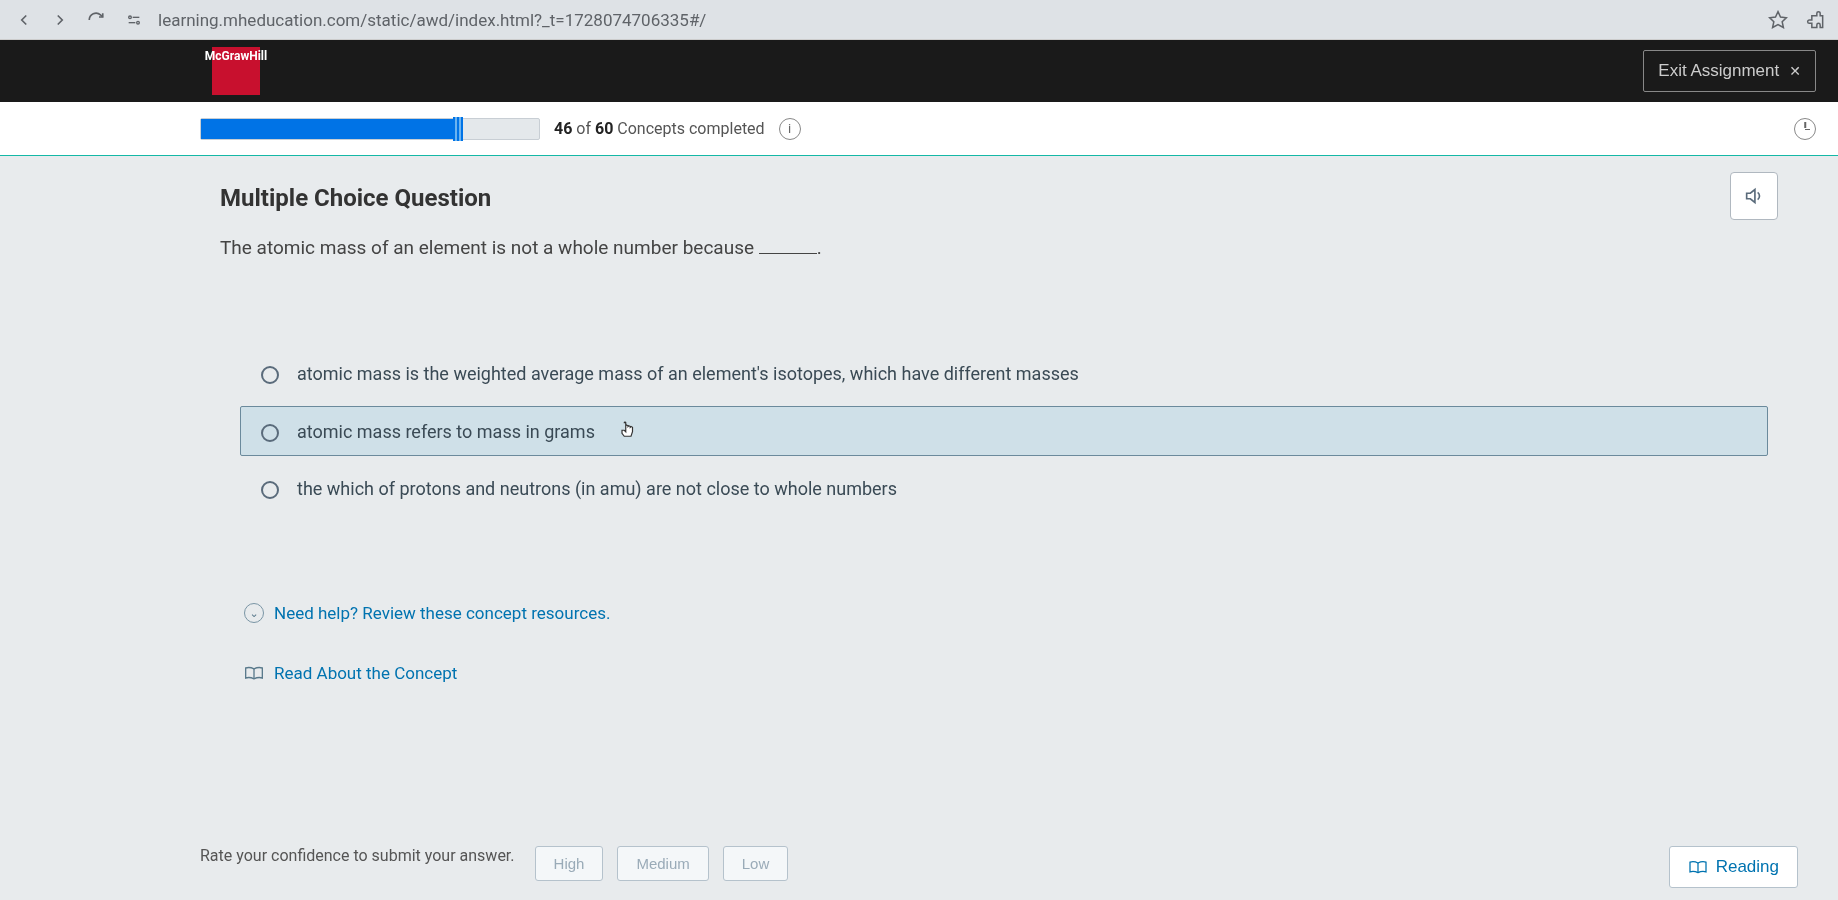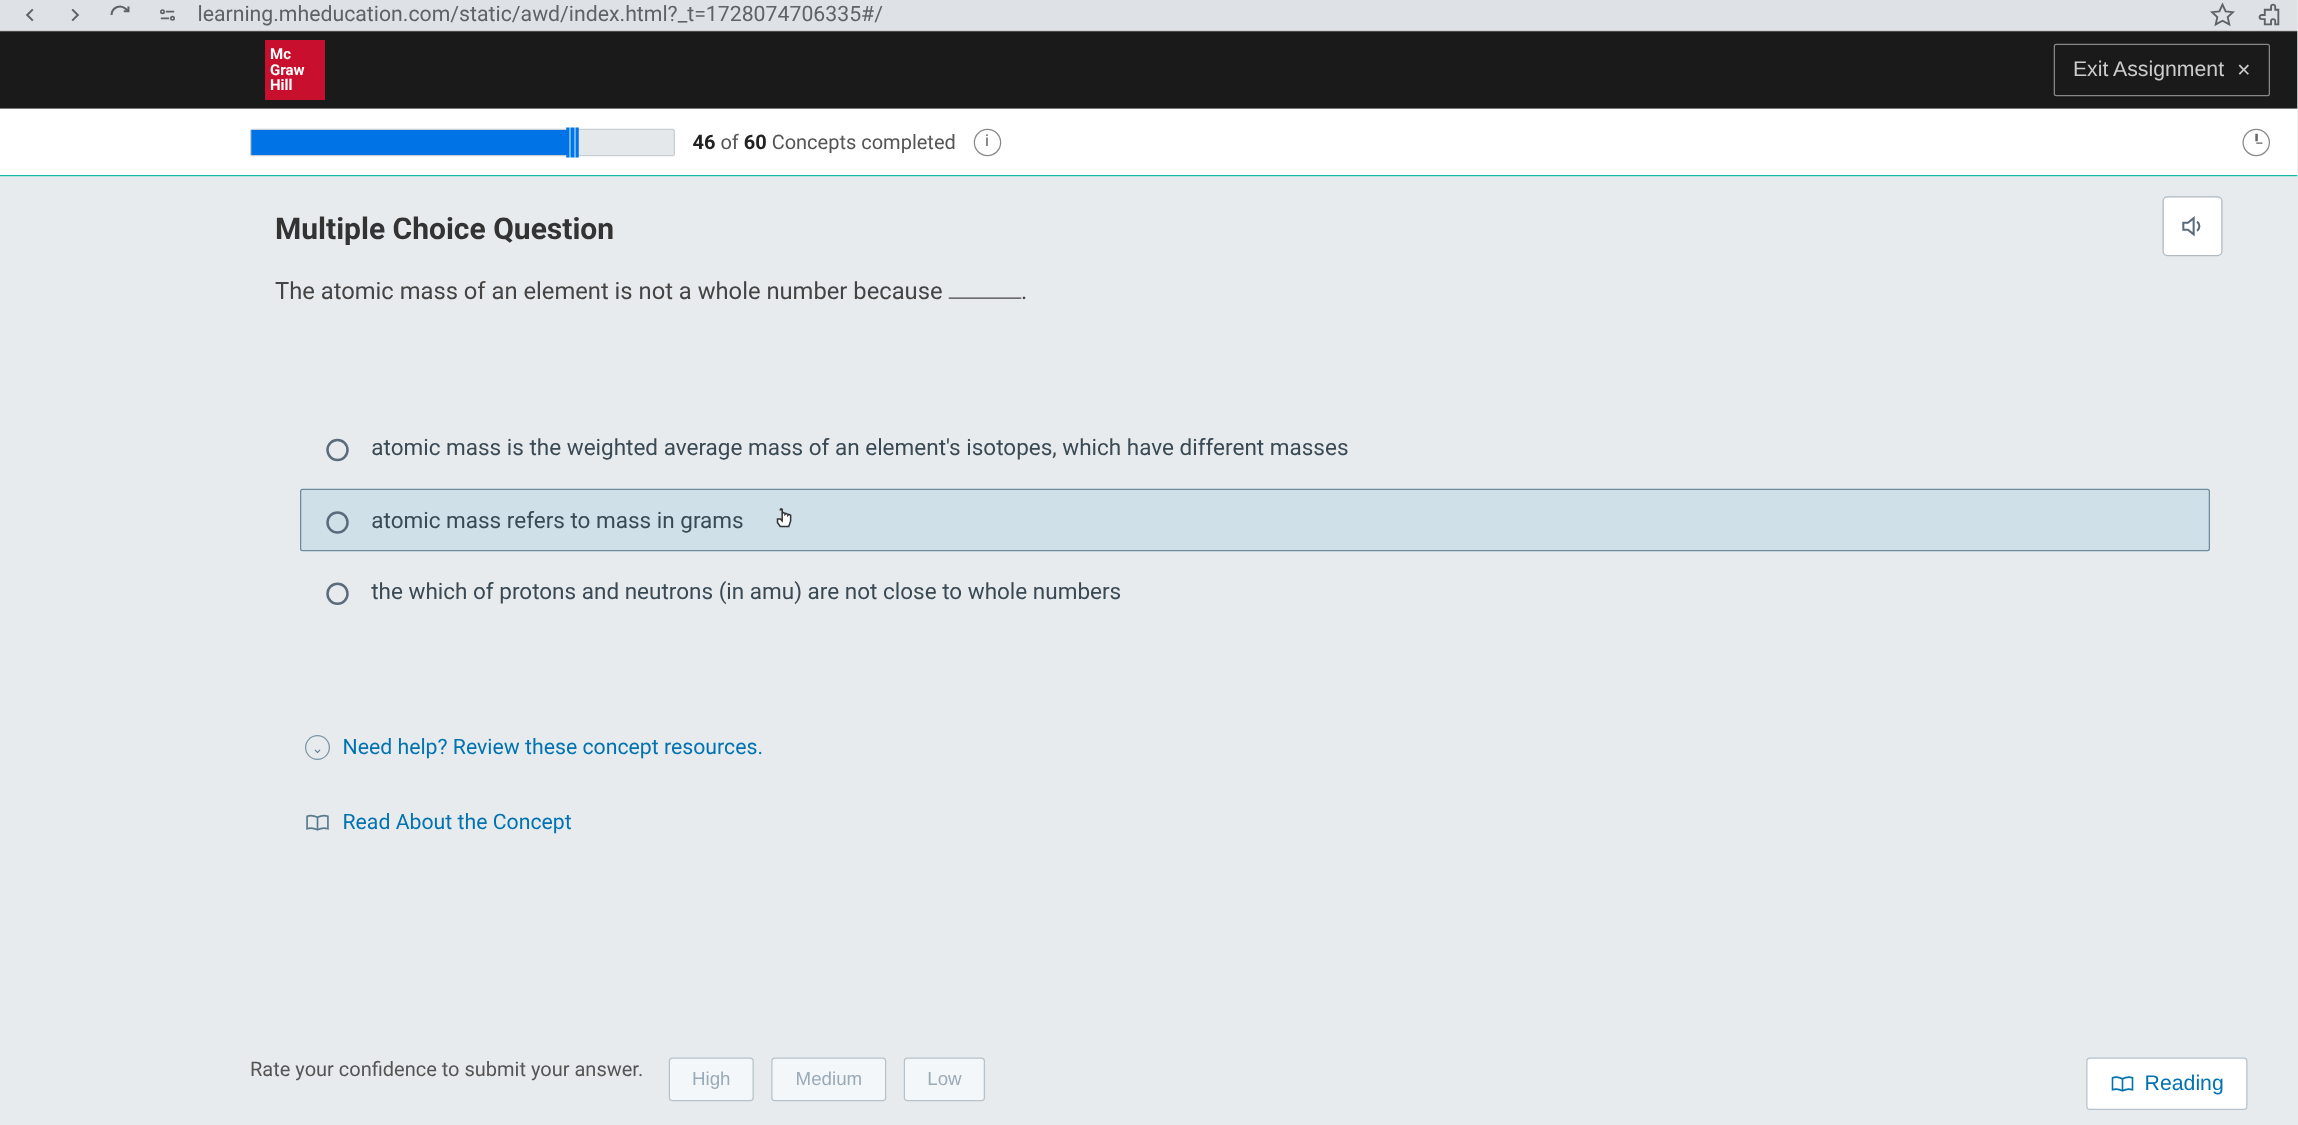--- a/index.html
+++ b/index.html
@@ -7,21 +7,21 @@
       font-family: -apple-system, BlinkMacSystemFont, "Segoe UI", Roboto, Arial, sans-serif;
       background: #e8ebed;
       color: #333;
       width: 1838px;
       height: 900px;
       overflow: hidden;
     }
     
     
     .browser-bar {
-      height: 25px;
+      height: 40px;
       background: #dee2e6;
       display: flex;
       align-items: center;
       padding: 0 10px;
       gap: 8px;
       border-bottom: 1px solid #ccc;
     }
     .nav-icon {
       width: 28px;
       height: 28px;
@@ -65,21 +65,20 @@
       align-items: center;
       padding: 0 22px;
       justify-content: space-between;
     }
     .logo-box {
       width: 48px;
       height: 48px;
       background: #c8102e;
       color: #fff;
       display: flex;
-      flex-direction: column;
       justify-content: center;
       padding: 3px 4px;
       font-weight: bold;
       font-size: 12px;
       line-height: 1.05;
       margin-left: 190px;
     }
     .exit-btn {
       border: 1px solid #888;
       background: transparent;

